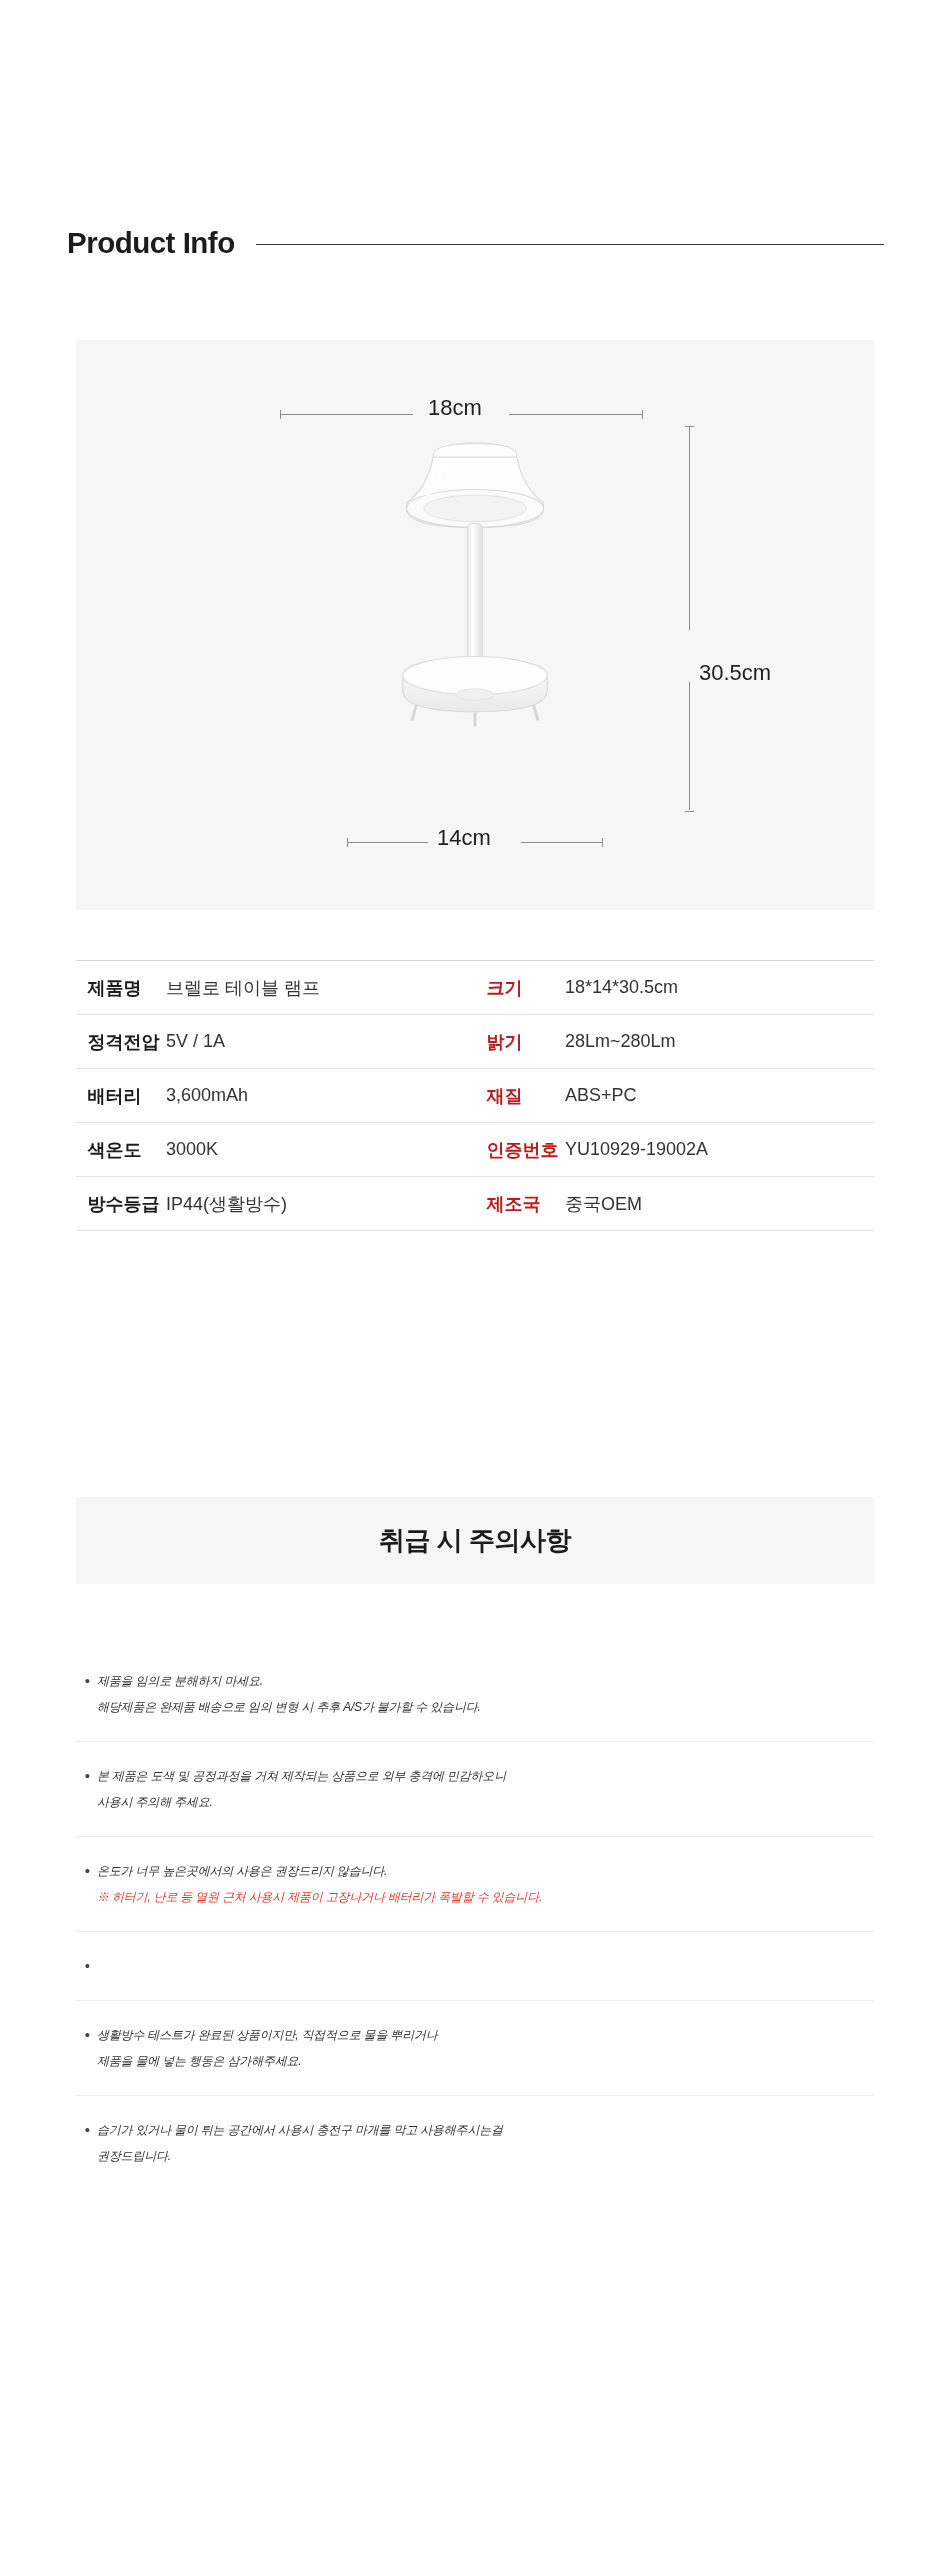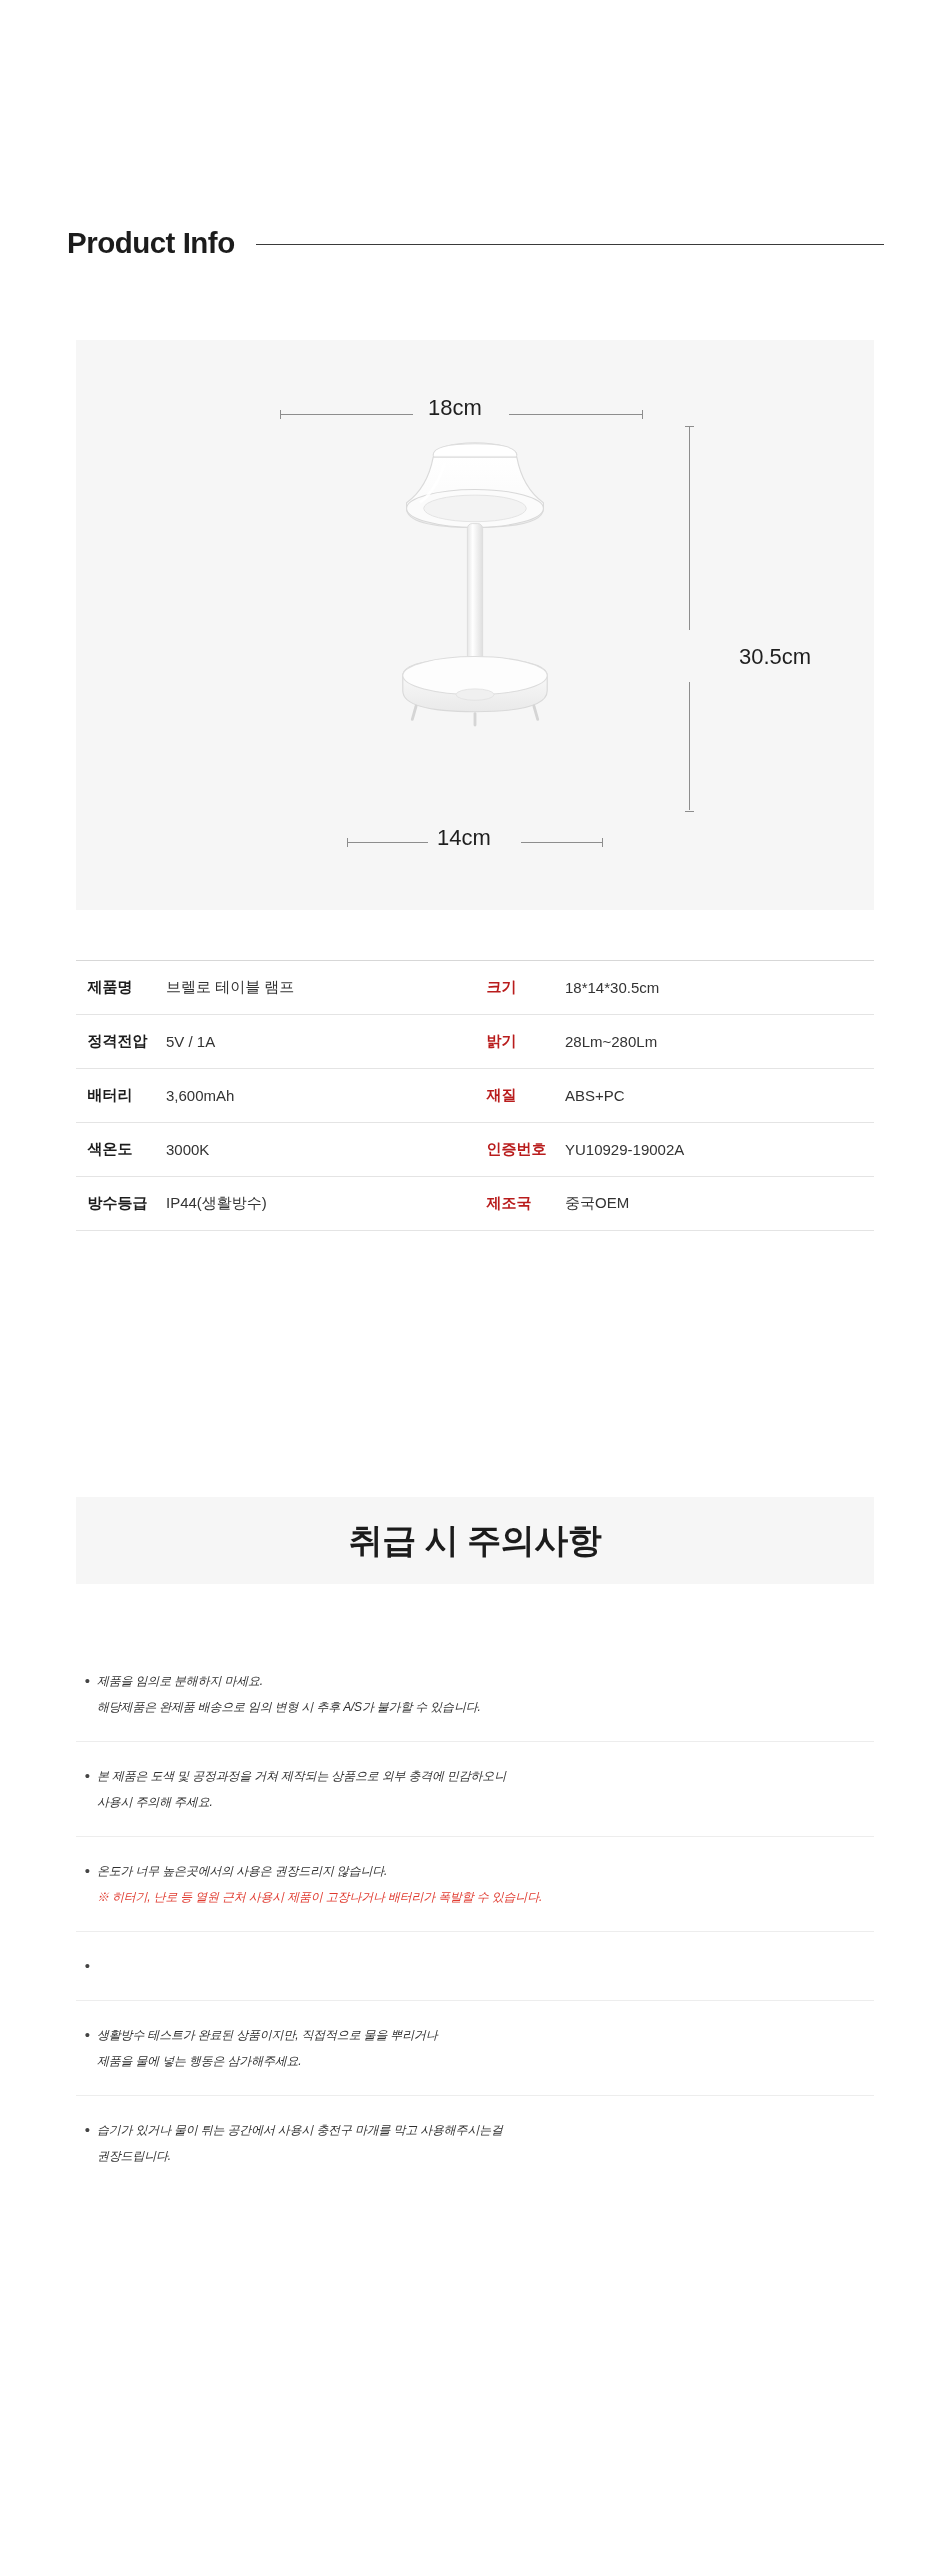--- a/index.html
+++ b/index.html
@@ -59,21 +59,21 @@
   }
 
   .dim-label {
     position: absolute;
     font-size: 22px;
     color: #1f1f1f;
     font-family: "Liberation Sans", sans-serif;
     white-space: nowrap;
   }
   .dim-w-top { left: 352px; top: 55px; }
-  .dim-h-right { left: 623px; top: 304px; margin-left: 40px; }
+  .dim-h-right { left: 623px; top: 320px; }
   .dim-w-bottom { left: 361px; top: 485px; }
 
   
   .gline { position: absolute; background: #8d8d8d; }
   .gline.h { height: 1px; }
   .gline.v { width: 1px; }
 
   .tick { position: absolute; background: #8d8d8d; width: 1px; height: 8.6px; }
   .tick.h { width: 8.6px; height: 1px; }
 
@@ -86,21 +86,21 @@
     left: 76px;
     top: 960px;
     width: 798px;
     border-top: 1px solid #d7d7d7;
     border-collapse: collapse;
   }
   .spec-table tr { border-bottom: 1px solid #e4e4e4; }
   .spec-table td {
     height: 54px;
     vertical-align: middle;
-    font-size: 15px;
+    font-size: 18px;
     color: #333333;
     padding: 0;
   }
   .spec-table td.k {
     font-weight: bold;
     color: #1c1c1c;
     width: 90px;
     padding-left: 11.4px;
   }
   .spec-table td.v { width: 309px; }
@@ -118,21 +118,21 @@
     left: 76px;
     top: 1497px;
     width: 798px;
     height: 87px;
     background: #f6f6f6;
     display: flex;
     align-items: center;
     justify-content: center;
   }
   .caution-head span {
-    font-size: 34px;
+    font-size: 26px;
     font-weight: bold;
     letter-spacing: -0.5px;
     color: #1c1c1c;
   }
 
   .caution-list {
     position: absolute;
     left: 76px;
     top: 1668px;
     width: 798px;

